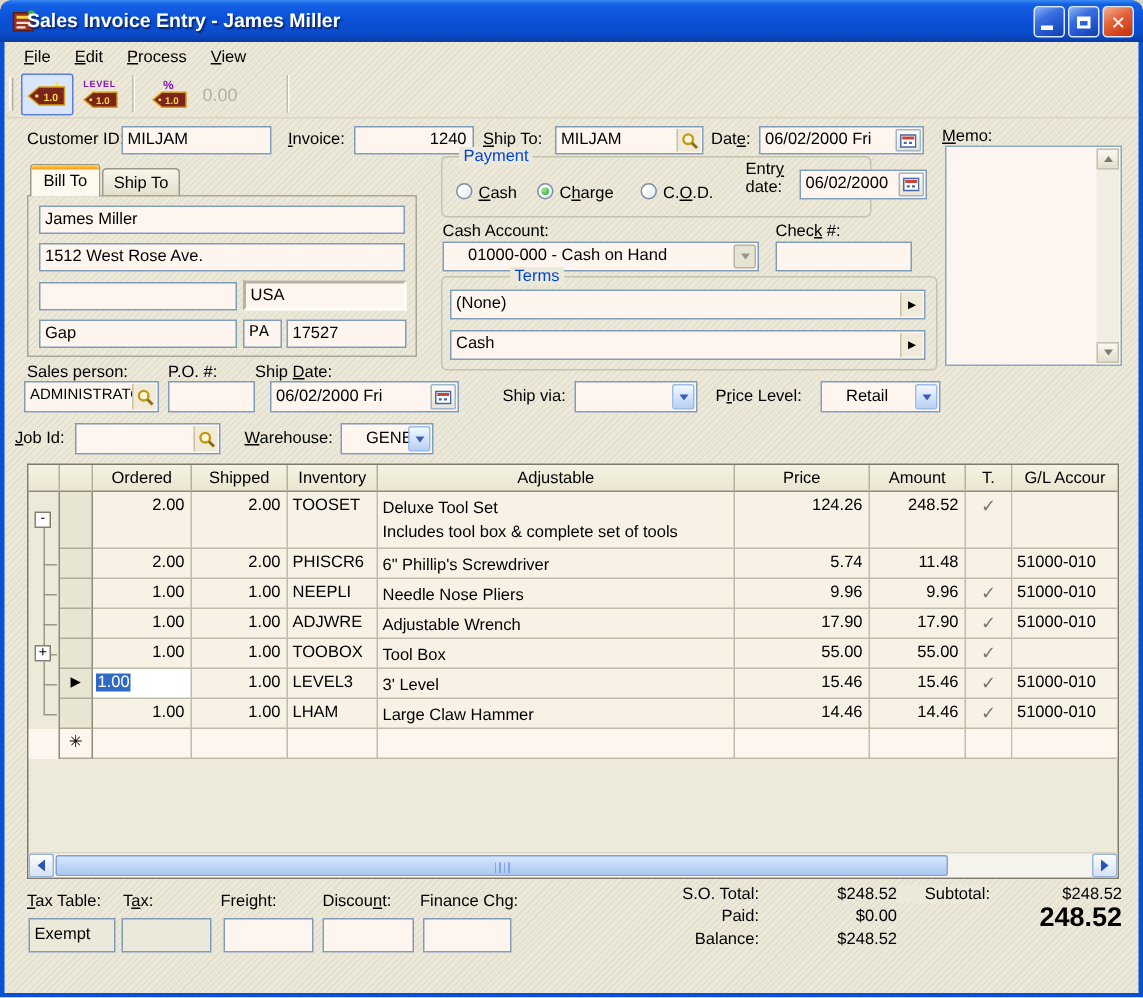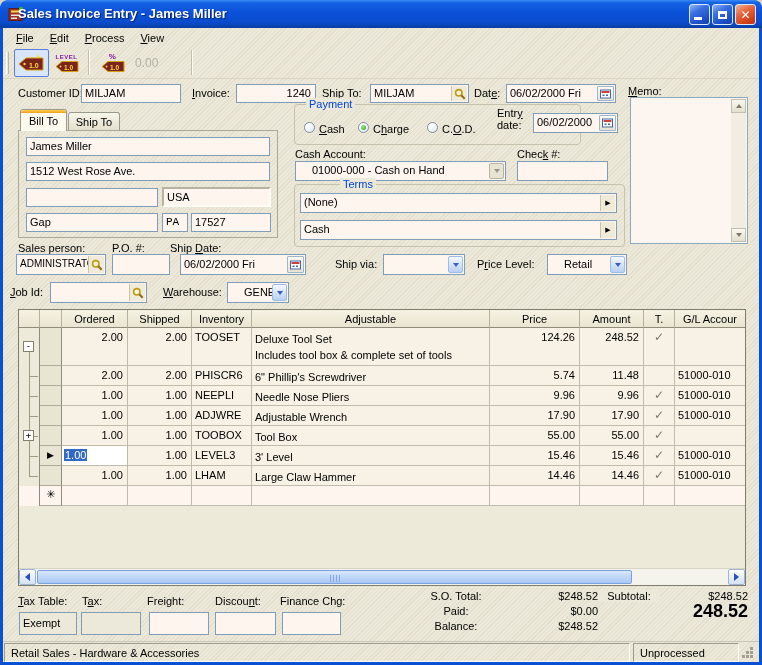--- a/index.html
+++ b/index.html
@@ -100,21 +100,21 @@
   
   .hscroll{flex:none;height:17px;display:flex;background:#f4f3ec;border-top:1px solid #d9d5c6;}
   .sbtn{width:17px;flex:none;background:linear-gradient(180deg,#fdfefe,#d3e2f6);border:1px solid #9cb4d8;border-radius:2px;display:flex;align-items:center;justify-content:center;}
   .tri-left{width:0;height:0;border:4px solid transparent;border-right:5px solid #2a52b8;margin-right:4px;}
   .tri-right{width:0;height:0;border:4px solid transparent;border-left:5px solid #2a52b8;margin-left:4px;}
   .strack{flex:1;position:relative;}
   .sthumb{position:absolute;left:1px;top:1px;bottom:1px;width:86%;background:linear-gradient(180deg,#d8e7fd 0%,#c0d7f9 50%,#a8c8f5 100%);border:1px solid #7ba2e0;border-radius:2px;}
   .sthumb::after{content:'';position:absolute;left:50%;top:4px;margin-left:-5px;width:10px;height:7px;
     background:repeating-linear-gradient(90deg,#86a6dc 0 1px,transparent 1px 3px);}
   
-  .tot-lbl{position:absolute;text-align:center;}
+  .tot-lbl{position:absolute;text-align:right;}
   .tot-val{position:absolute;text-align:right;}
   .big-total{position:absolute;font-size:18px;font-weight:bold;text-align:right;}
   .statusbar{position:absolute;left:3px;right:3px;bottom:3px;height:21px;border-top:1px solid #cac6b6;}
   .spanel{position:absolute;top:1px;height:19px;border:1px solid;border-color:#9d9a8e #fffef6 #fffef6 #9d9a8e;padding:3px 0 0 6px;overflow:hidden;white-space:nowrap;}
   .grip{position:absolute;right:14px;bottom:4px;width:3px;height:3px;background:#a39f93;
     box-shadow:4px -4px #a39f93,4px 0 #a39f93,8px -8px #a39f93,8px -4px #a39f93,8px 0 #a39f93;}
 </style>
 </head>
 <body>
 
@@ -500,18 +500,13 @@
   <span class="tot-val" style="left:516px;top:590px;width:82px;">$248.52</span>
   <span class="tot-lbl" style="left:406px;top:605px;width:100px;">Paid:</span>
   <span class="tot-val" style="left:516px;top:605px;width:82px;">$0.00</span>
   <span class="tot-lbl" style="left:406px;top:620px;width:100px;">Balance:</span>
   <span class="tot-val" style="left:516px;top:620px;width:82px;">$248.52</span>
   <span class="tot-lbl" style="left:598px;top:590px;width:62px;">$248.52</span>
   <span class="tot-lbl" style="left:598px;top:590px;width:62px;background:#ece8da;">Subtotal:</span>
   <span class="tot-val" style="left:666px;top:590px;width:82px;">$248.52</span>
   <span class="big-total" style="left:620px;top:601px;width:128px;">248.52</span>
 
-  <div class="statusbar">
-    <span class="spanel" style="left:1px;width:626px;"><span>Retail Sales - Hardware &amp; Accessories</span></span>
-    <span class="spanel" style="left:630px;width:106px;"><span>Unprocessed</span></span>
-    <span class="grip"></span>
-  </div>
 </div>
 
 </body></html>

